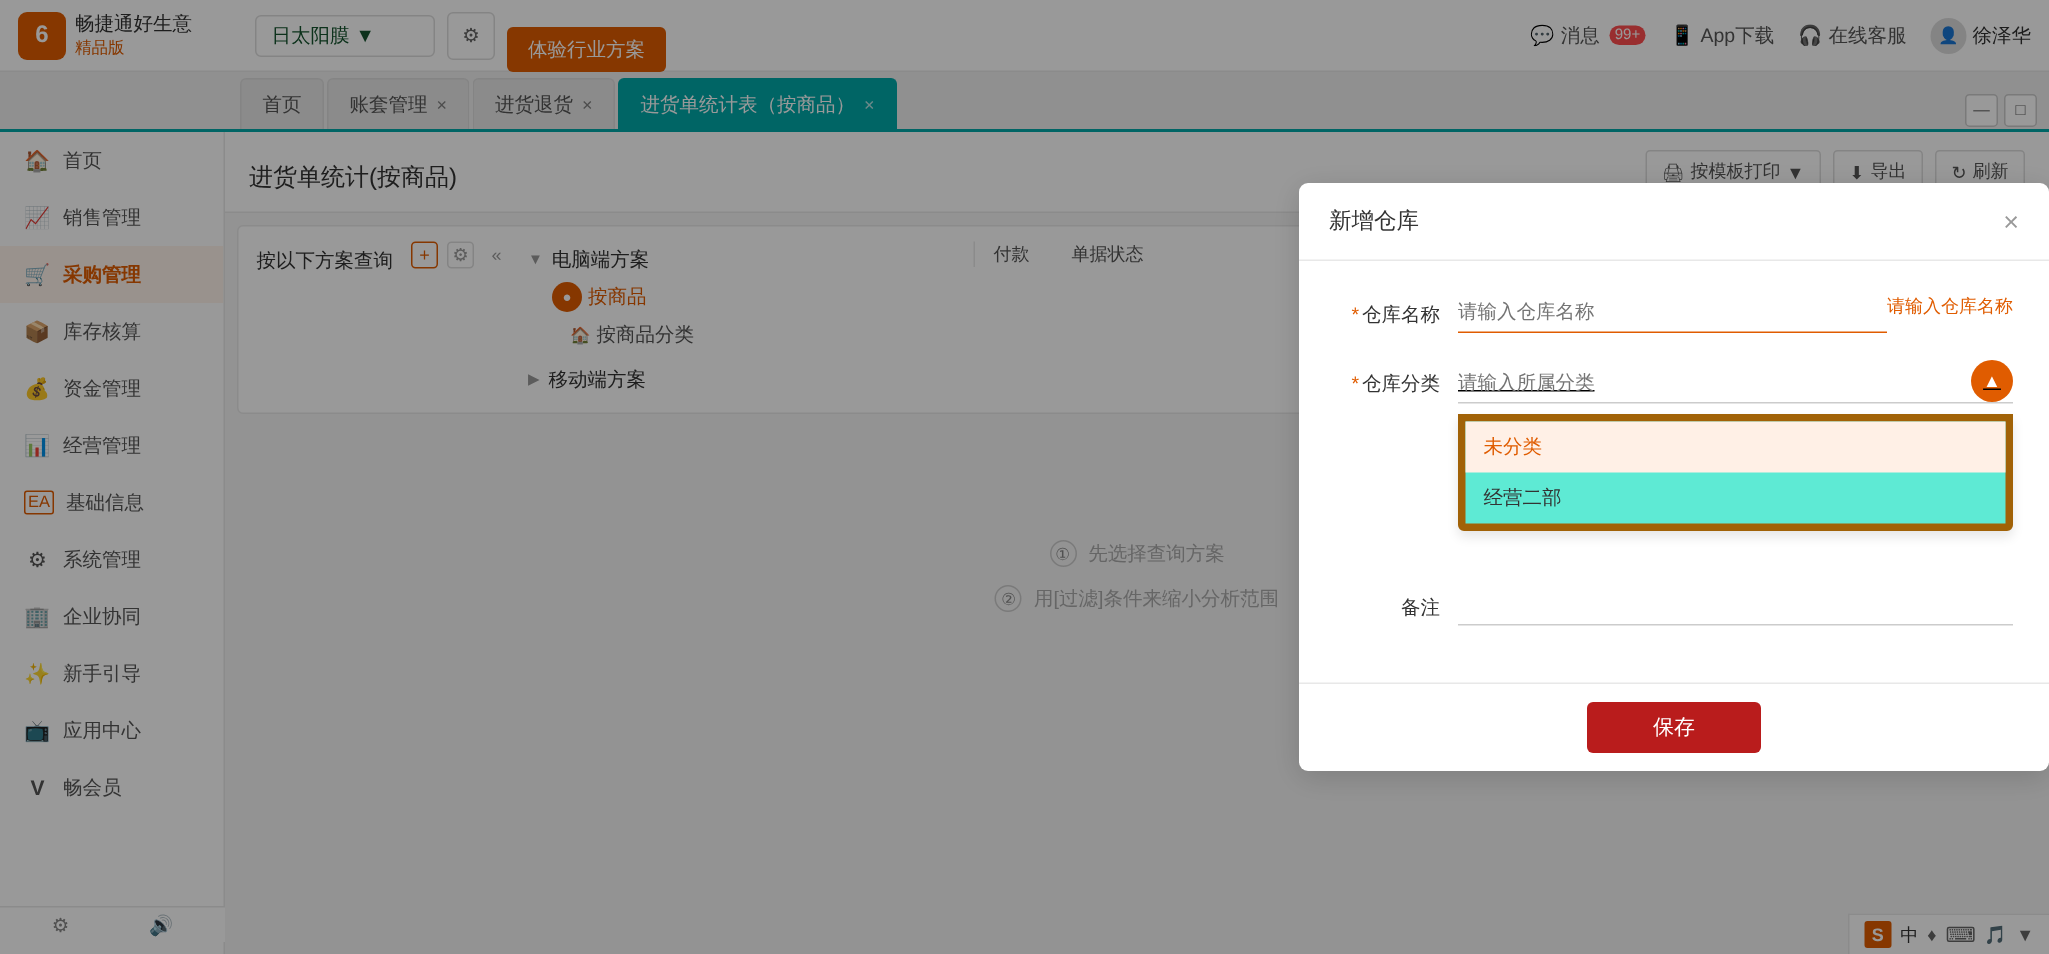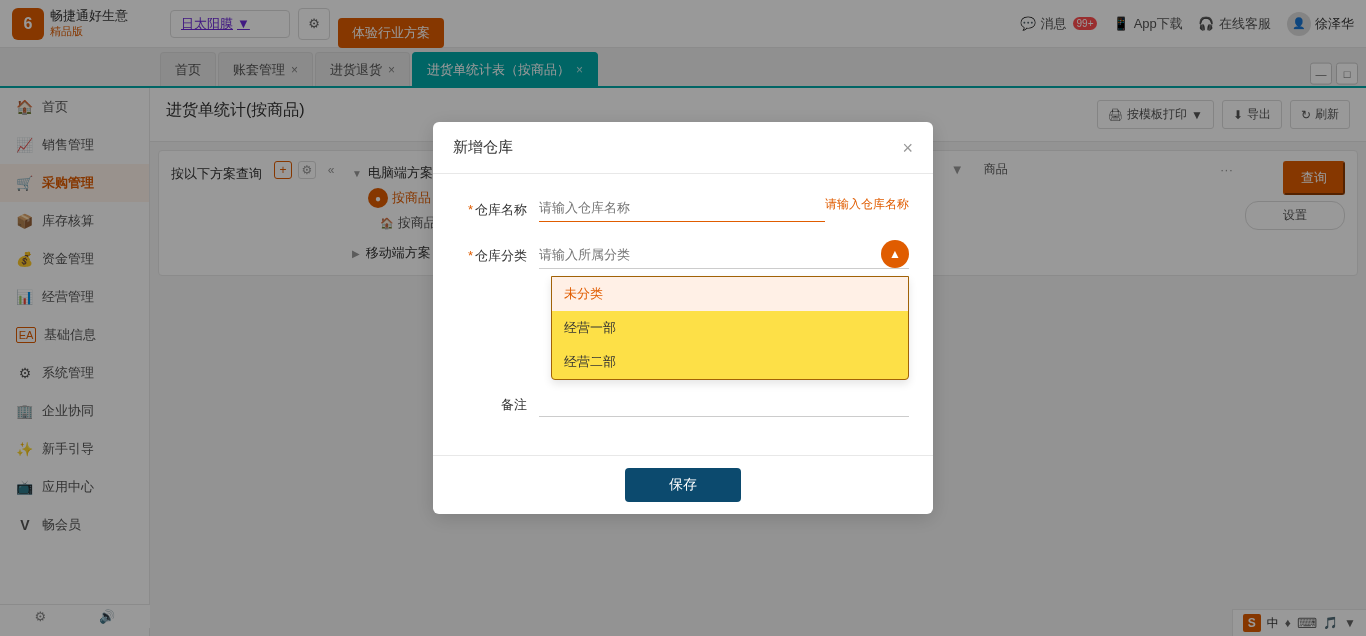--- a/index.html
+++ b/index.html
@@ -29,21 +29,21 @@
       color: white; font-weight: bold; font-size: 16px;
     }
     .logo-text { font-size: 13px; color: #333; line-height: 1.2; }
     .logo-sub { font-size: 11px; color: #e05c00; }
     .store-selector {
       display: flex; align-items: center; gap: 4px;
       border: 1px solid #ddd; border-radius: 4px;
       padding: 4px 10px; cursor: pointer; background: #fff;
       min-width: 120px;
     }
-    .store-selector span { color: #6d28d9; text-decoration: underline; }
+    .store-selector span { color: #14532d; }
     .header-middle { flex: 1; display: flex; align-items: center; gap: 12px; }
     .gear-btn {
       width: 32px; height: 32px;
       border: 1px solid #ddd; border-radius: 4px;
       display: flex; align-items: center; justify-content: center;
       cursor: pointer; color: #666;
     }
     .trial-btn {
       background: #e05c00; color: white;
       border: none; border-radius: 4px;
@@ -107,21 +107,21 @@
       cursor: pointer;
       color: #555; font-size: 13px;
     }
     .sidebar-item.active { background: #fff3eb; color: #e05c00; font-weight: bold; }
     .sidebar-icon { width: 18px; height: 18px; display: flex; align-items: center; justify-content: center; font-size: 14px; }
 
     
     .content-area { flex: 1; background: #f5f5f5; overflow: hidden; position: relative; }
     .page-header {
       background: #fff; padding: 12px 16px;
-      display: flex; align-items: flex-start; justify-content: space-between;
+      display: flex; align-items: flex-end; justify-content: space-between;
       border-bottom: 1px solid #e8e8e8;
     }
     .page-title { font-size: 16px; color: #333; font-weight: 500; }
     .page-actions { display: flex; gap: 8px; align-items: center; }
     .action-btn {
       display: flex; align-items: center; gap: 4px;
       padding: 5px 10px; border: 1px solid #ddd;
       border-radius: 3px; cursor: pointer; background: #fff; color: #555;
       font-size: 12px;
     }
@@ -138,21 +138,21 @@
     .tree-item.active { color: #e05c00; }
     .tree-item-icon { width: 20px; height: 20px; background: #e05c00; border-radius: 50%; display: flex; align-items: center; justify-content: center; color: white; font-size: 10px; }
     .tree-sub-item { display: flex; align-items: center; gap: 4px; padding: 3px 0 3px 28px; color: #555; cursor: pointer; }
     .tree-sub-item-icon { font-size: 11px; color: #999; }
 
     
     .overlay {
       position: fixed; top: 0; left: 0; right: 0; bottom: 0;
       background: rgba(0,0,0,0.4);
       z-index: 100;
-      display: flex; align-items: center; justify-content: center;
+      display: flex; align-items: center; justify-content: flex-end;
     }
 
     
     .modal {
       background: #fff;
       border-radius: 6px;
       width: 500px;
       box-shadow: 0 4px 20px rgba(0,0,0,0.15);
       position: relative;
     }
@@ -178,39 +178,39 @@
       flex: 1;
       border: none; border-bottom: 1px solid #ccc;
       padding: 6px 0; font-size: 13px; color: #333;
       outline: none; background: transparent;
     }
     .form-control.error { border-bottom-color: #e05c00; }
     .error-msg { color: #e05c00; font-size: 12px; margin-top: 2px; }
     .form-field-wrapper { flex: 1; display: flex; }
 
     
-    .category-wrapper { flex: 1; position: relative; }
+    .category-wrapper { flex: 1; position: relative; text-decoration: underline; }
     .category-input-row {
       display: flex; align-items: center;
       border-bottom: 1px solid #ccc;
     }
     .category-input {
       flex: 1; border: none; padding: 6px 0;
       font-size: 13px; color: #333; outline: none; background: transparent;
     }
     .category-chevron {
       width: 28px; height: 28px;
       background: #e05c00; border-radius: 50%;
       display: flex; align-items: center; justify-content: center;
       color: white; cursor: pointer; font-size: 12px;
     }
     .dropdown-list {
-      position: absolute; top: 36px; left: 12px; right: 0;
-      background: #fde047;
-      border: 1px solid #a16207;
+      position: absolute; top: 36px; left: 0; right: 0;
+      background: #5eead4;
+      border: 5px solid #a16207;
       border-radius: 0 0 4px 4px;
       box-shadow: 0 4px 8px rgba(0,0,0,0.1);
       z-index: 200;
     }
     .dropdown-item {
       padding: 8px 12px;
       cursor: pointer; color: #333; font-size: 13px;
     }
     .dropdown-item.selected { background: #fff0e6; color: #e05c00; }
 
@@ -220,21 +220,21 @@
       padding: 6px 0; font-size: 13px; color: #333;
       outline: none; background: transparent;
     }
 
     .modal-footer {
       padding: 12px 20px;
       display: flex; justify-content: center; gap: 12px;
       border-top: 1px solid #e8e8e8;
     }
     .btn-save {
-      background: #0c4a6e; color: white;
+      background: #b91c1c; color: white;
       border: none; border-radius: 4px;
       padding: 8px 44px; cursor: pointer; font-size: 14px;
     }
     .tip-circle { width: 18px; height: 18px; border-radius: 50%; border: 1px solid #ccc; display: flex; align-items: center; justify-content: center; font-size: 11px; color: #888; }
   </style>
 </head>
 <body>
 
 <div class="top-header">
   <div class="logo-area">
@@ -470,21 +470,20 @@
       <div class="form-row">
         <label class="form-label required">仓库分类</label>
         <div class="category-wrapper">
           <div class="category-input-row">
             <input class="category-input" type="text" placeholder="请输入所属分类" style="">
             <div class="category-chevron">▲</div>
           </div>
 
           <div class="dropdown-list">
             <div class="dropdown-item selected">未分类</div>
-            <div class="dropdown-item">经营一部</div>
             <div class="dropdown-item">经营二部</div>
           </div>
         </div>
       </div>
 
       <div class="form-row" style="margin-top: 120px;">
         <label class="form-label">备注</label>
         <input class="note-input" type="text" style="">
       </div>
     </div>

